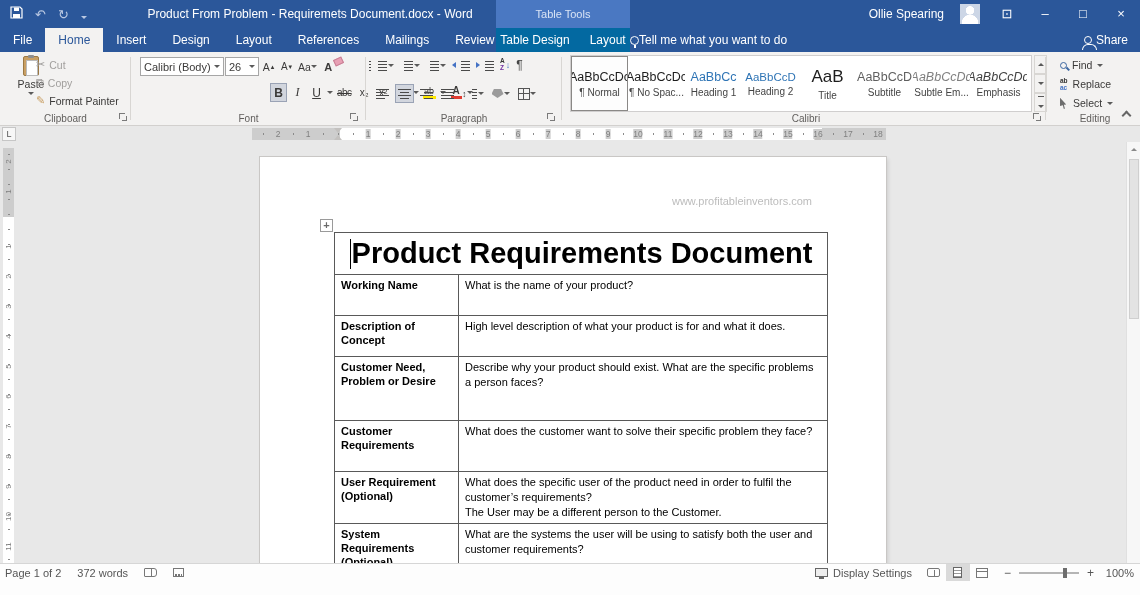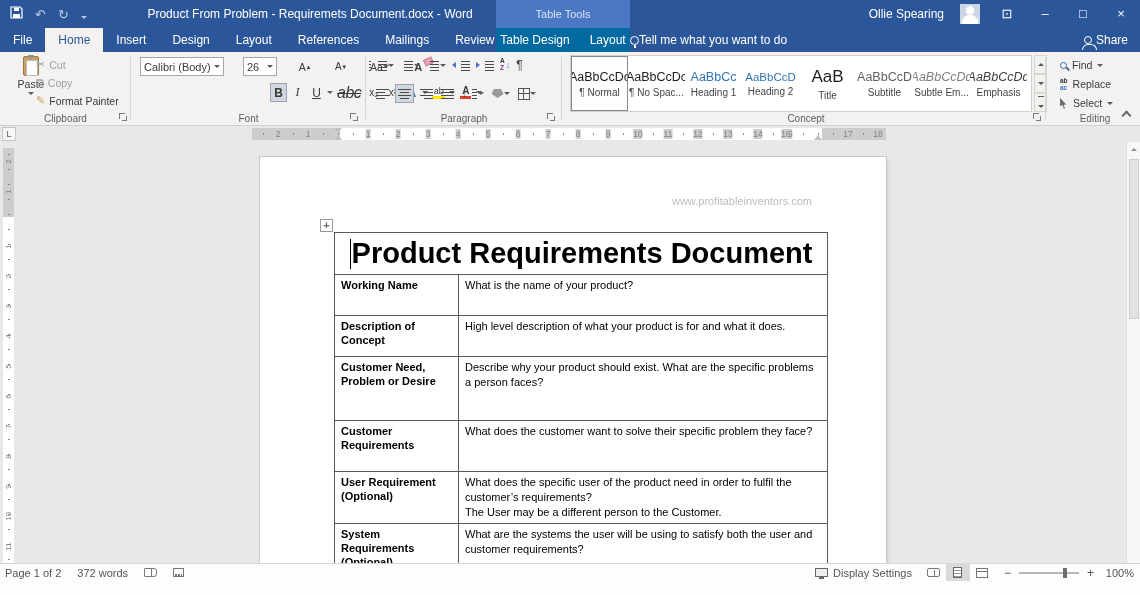--- a/index.html
+++ b/index.html
@@ -49,28 +49,28 @@
   .ic-clipboard::before { content:""; position:absolute; left:2px; top:3px; width:10px; height:14px; background:#fff; border:1px solid #bbb; }
   .ic-clipboard::after { content:""; position:absolute; left:4px; top:-2px; width:6px; height:3px; background:#8e8e8e; border-radius:1px; }
   .clip-items { position:absolute; left:36px; top:6px; display:flex; flex-direction:column; gap:5px; }
   .clip-item { display:flex; align-items:center; gap:4px; white-space:nowrap; }
   .gi-cut { font-size:11px; }
   .gi-copy { font-size:11px; }
   .ic-fp { color:#c99f63; font-size:11px; }
 
   
   .combo { background:#fff; border:1px solid #a6a6a6; height:19px; display:flex; align-items:center; padding:0 3px; font-size:11px; gap:3px; }
-  .fg-row1 { position:absolute; left:140px; top:5px; display:flex; align-items:center; gap:19px; }
+  .fg-row1 { position:absolute; left:140px; top:5px; display:flex; align-items:center; gap:1px; }
   .fg-row2 { position:absolute; left:139px; top:31px; display:flex; align-items:center; gap:2px; }
   .tbtn { min-width:17px; height:19px; display:flex; align-items:center; justify-content:center; padding:0 2px; }
   .tbtn.on { background:#d2d6de; border:1px solid #9aa3b5; }
   .fx-b { font-weight:bold; font-size:12px; }
   .fx-i { font-style:italic; font-family:"Liberation Serif", serif; font-size:12px; }
   .fx-u { text-decoration:underline; font-size:12px; }
-  .fx-strike { text-decoration:line-through; font-size:16px; letter-spacing:-0.5px;font-style:italic; }
+  .fx-strike { text-decoration:line-through; font-size:10px; letter-spacing:-0.5px; }
   .sup-ar { font-size:7px; color:#3b3a39; margin-left:1px; vertical-align:top; }
   .ic-eraser { position:relative; font-size:11px; font-weight:bold; }
   .ic-eraser::after { content:""; position:absolute; right:-6px; top:1px; width:7px; height:5px; background:#e8a0b4; transform:rotate(-25deg); border:1px solid #c77f95; }
   .hl-bar { display:block; width:13px; height:3px; background:#ffe900; margin-top:0px; }
   .fc-bar { display:block; width:11px; height:3px; background:#e03c31; margin-top:0px; }
   .stack { display:flex; flex-direction:column; align-items:center; line-height:1; }
   .fx-effects { color:#4472c4; font-weight:bold; font-size:12px; }
 
   
   .pg-row1 { position:absolute; left:8px; top:6px; display:flex; align-items:center; gap:6px; }
@@ -448,21 +448,21 @@
         <span class="gsbtn">
             <span class="dd up"></span>
           </span>
         <span class="gsbtn">
             <span class="dd"></span>
           </span>
         <span class="gsbtn">
             <span class="gmore"><span class="dd"></span></span>
           </span>
       </div>
-      <div class="glabel">Concept</div>
+      <div class="glabel">Calibri</div>
       <span class="launcher" style="left:466px"></span>
       <span class="gsep" style="left:479px"></span>
     </div>
 
     <div class="group" style="left:1050px;width:90px">
       <div class="ed-items">
         <div class="ed-item">
           <span class="ic-mag"></span>
           <span>Find</span>
           <span class="dd"></span>
@@ -501,21 +501,21 @@
         <span class="rnum" style="left: 266px;">6</span>
         <span class="rnum" style="left: 296px;">7</span>
         <span class="rnum" style="left: 326px;">8</span>
         <span class="rnum" style="left: 356px;">9</span>
         <span class="rnum" style="left: 386px;">10</span>
         <span class="rnum" style="left: 416px;">11</span>
         <span class="rnum" style="left: 446px;">12</span>
         <span class="rnum" style="left: 476px;">13</span>
         <span class="rnum" style="left: 506px;">14</span>
         <span class="rnum" style="left: 536px;">15</span>
-        <span class="rnum" style="left: 534px;">16</span>
+        <span class="rnum" style="left: 566px;">16</span>
         <span class="rnum" style="left: 596px;">17</span>
         <span class="rnum" style="left: 626px;">18</span>
       </div>
   </div>
 
   <div class="docarea">
     <div class="v-ruler">
         <span class="vnum" style="top: 9px;">2</span>
         <span class="vnum" style="top: 39px;">1</span>
         <span class="vnum" style="top: 94px;">1</span>

